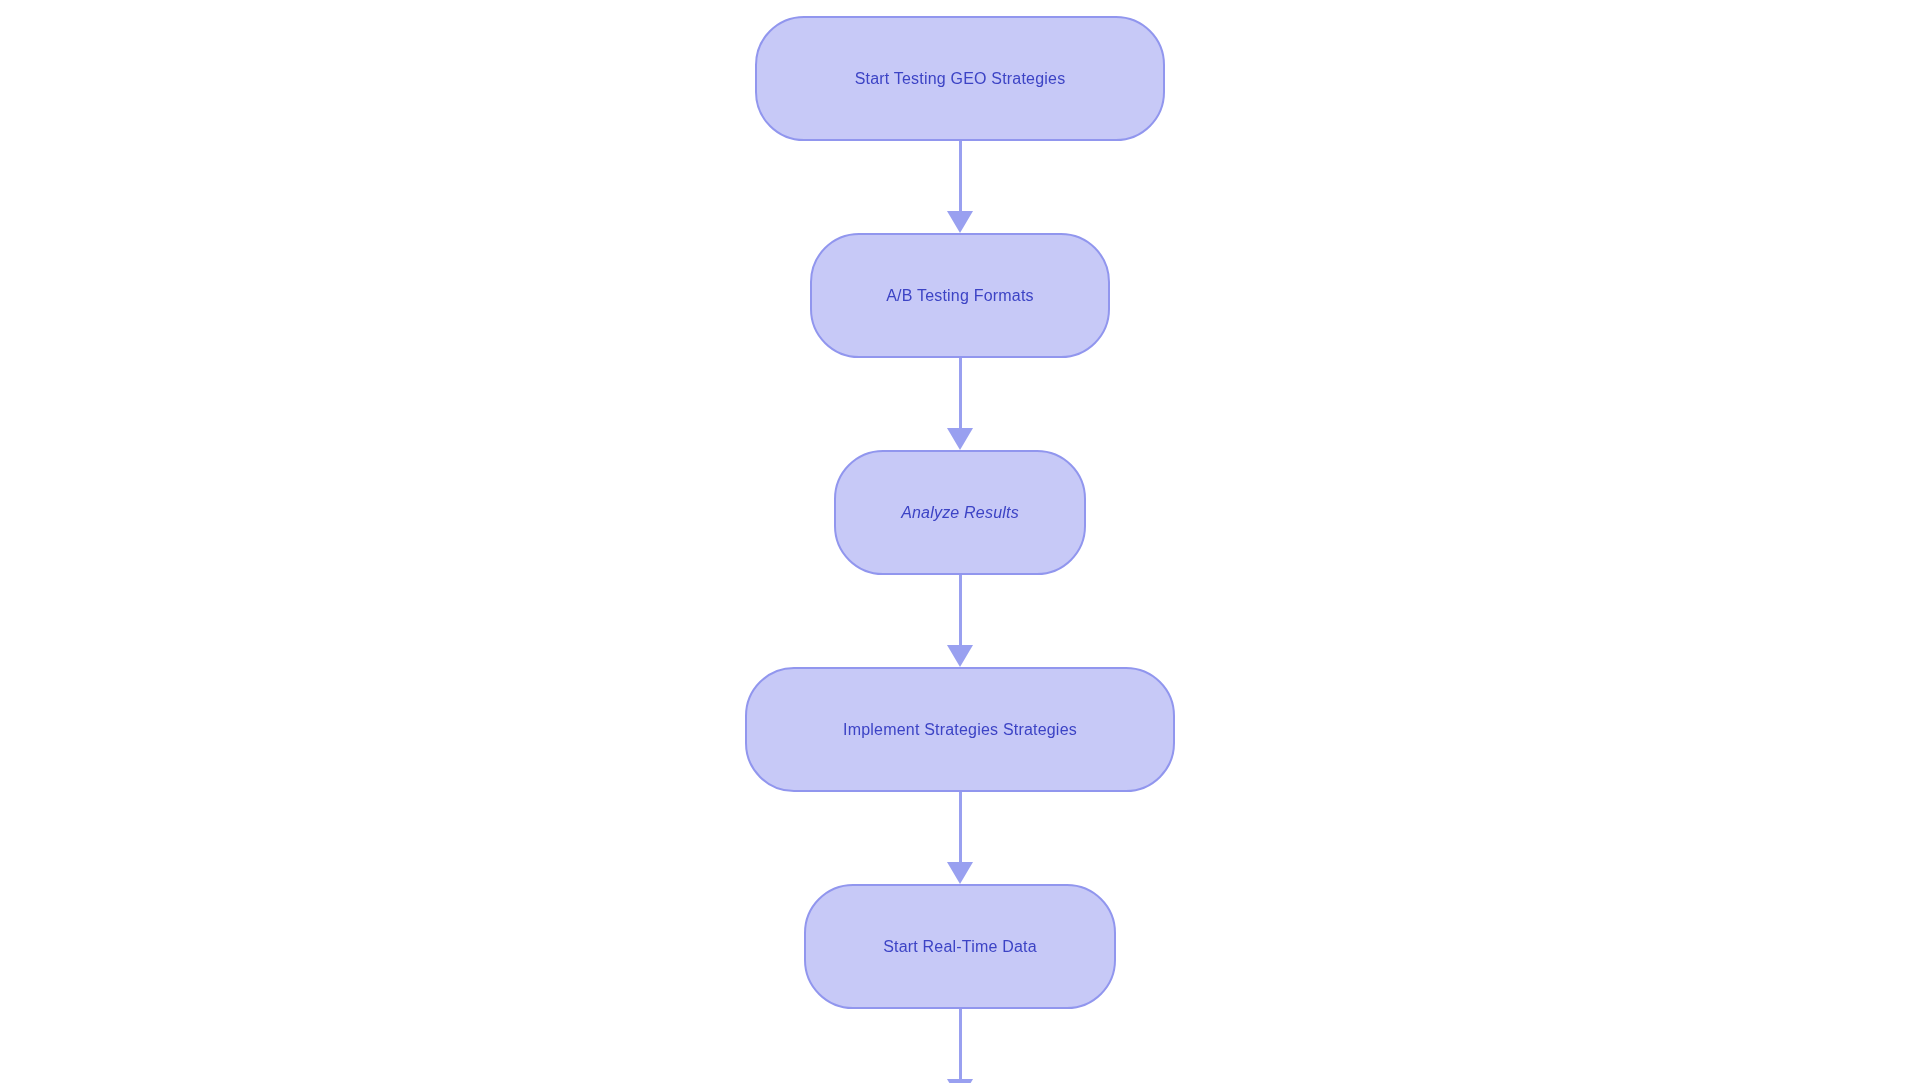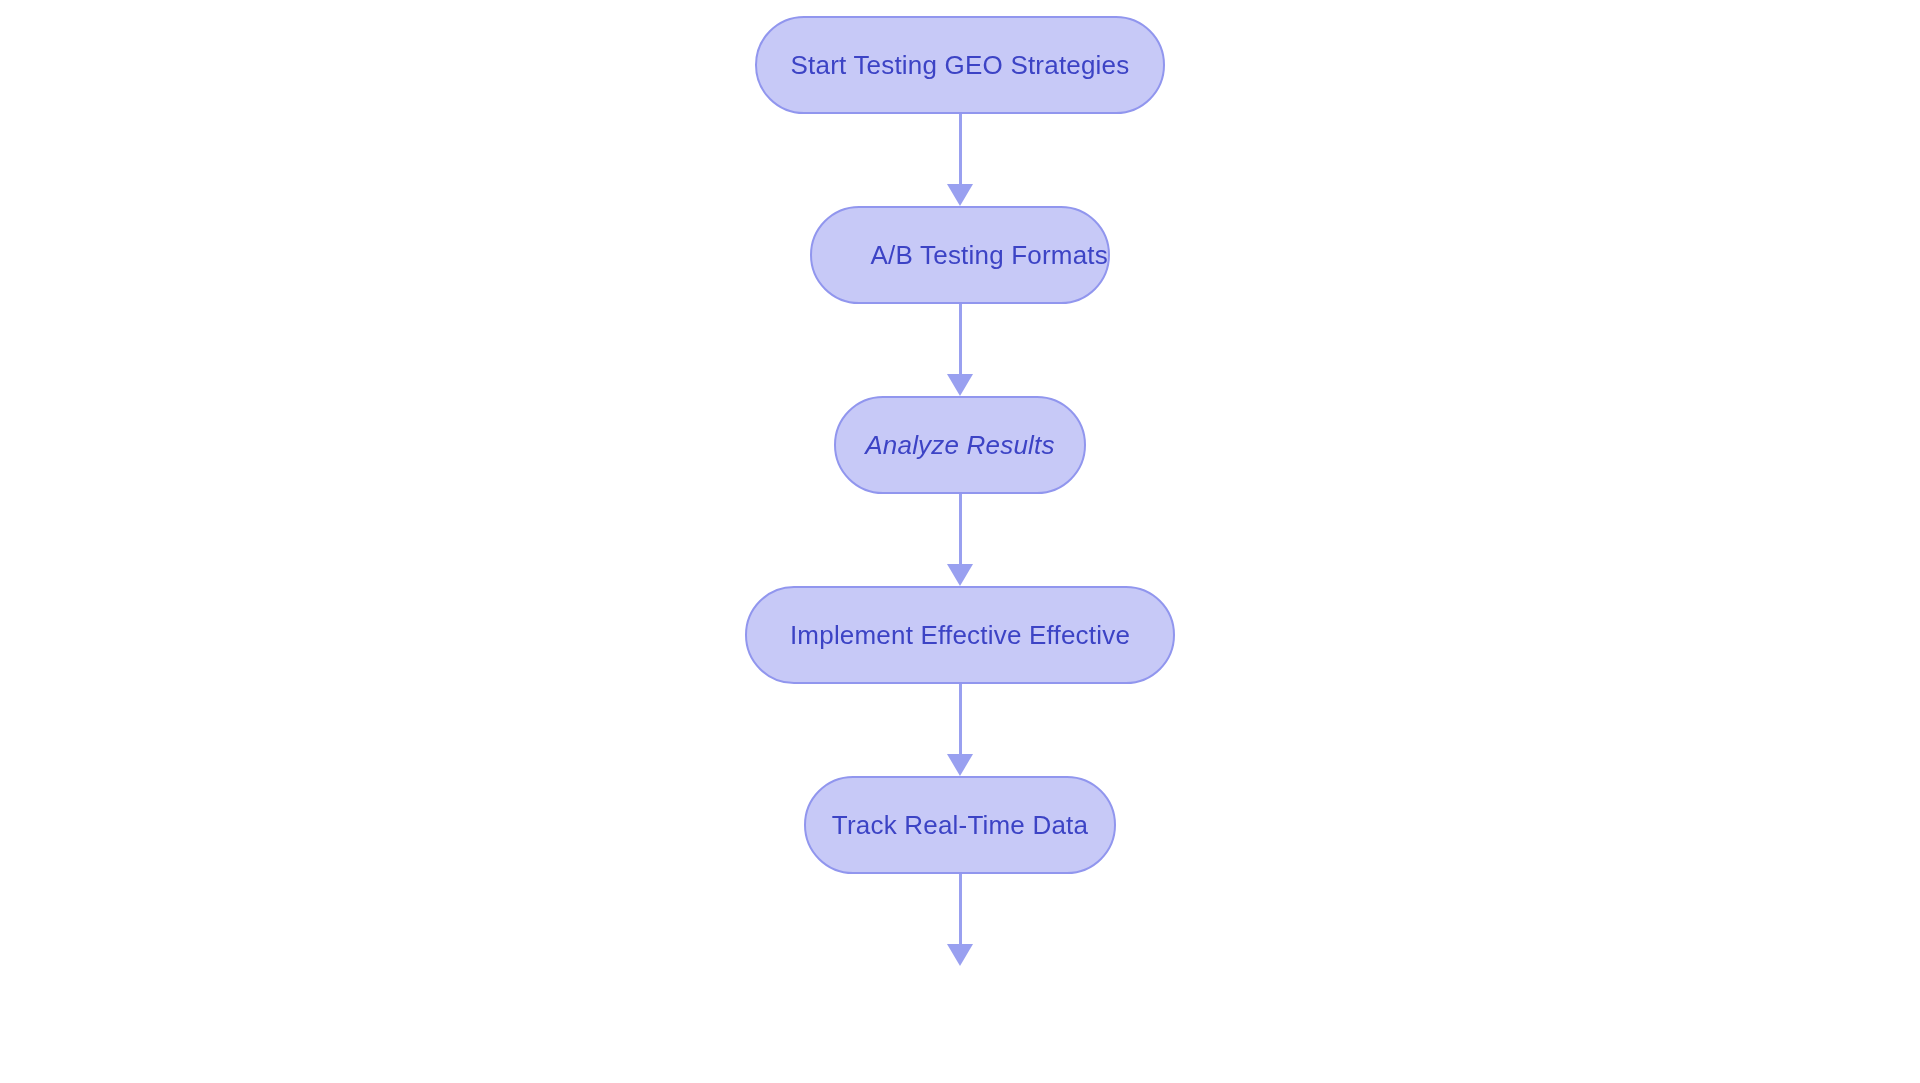--- a/index.html
+++ b/index.html
@@ -20,35 +20,35 @@
   .canvas {
     position: relative;
     width: 1920px;
     height: 1083px;
     display: flex;
     flex-direction: column;
     align-items: center;
     padding-top: 16px;
   }
   .node {
-    height: 98px;
+    height: 125px;
     border-radius: 49px;
     background: var(--node-fill);
     border: 2px solid var(--node-border);
     color: var(--node-text);
     display: flex;
     align-items: center;
     justify-content: center;
-    font-size: 26px;
+    font-size: 16px;
     font-weight: 500;
     letter-spacing: 0.2px;
     flex: 0 0 auto;
   }
   .node.w0 { width: 410px; }
-  .node.w1 { width: 300px; justify-content: flex-end; }
+  .node.w1 { width: 300px; }
   .node.w2 { width: 252px; font-style: italic; }
   .node.w3 { width: 430px; }
   .node.w4 { width: 312px; }
   .node.w5 { width: 320px; }
   .arrow {
     height: 92px;
     width: 26px;
     display: flex;
     flex-direction: column;
     align-items: center;
@@ -93,30 +93,30 @@
   <div class="node w2">
     <span>Analyze Results</span>
   </div>
 
   <div class="arrow">
     <span class="shaft"></span>
     <span class="head"></span>
   </div>
 
   <div class="node w3">
-    <span>Implement Effective Effective</span>
+    <span>Implement Strategies Strategies</span>
   </div>
 
   <div class="arrow">
     <span class="shaft"></span>
     <span class="head"></span>
   </div>
 
   <div class="node w4">
-    <span>Track Real-Time Data</span>
+    <span>Start Real-Time Data</span>
   </div>
 
   <div class="arrow">
     <span class="shaft"></span>
     <span class="head"></span>
   </div>
 
 
 </div>
 

